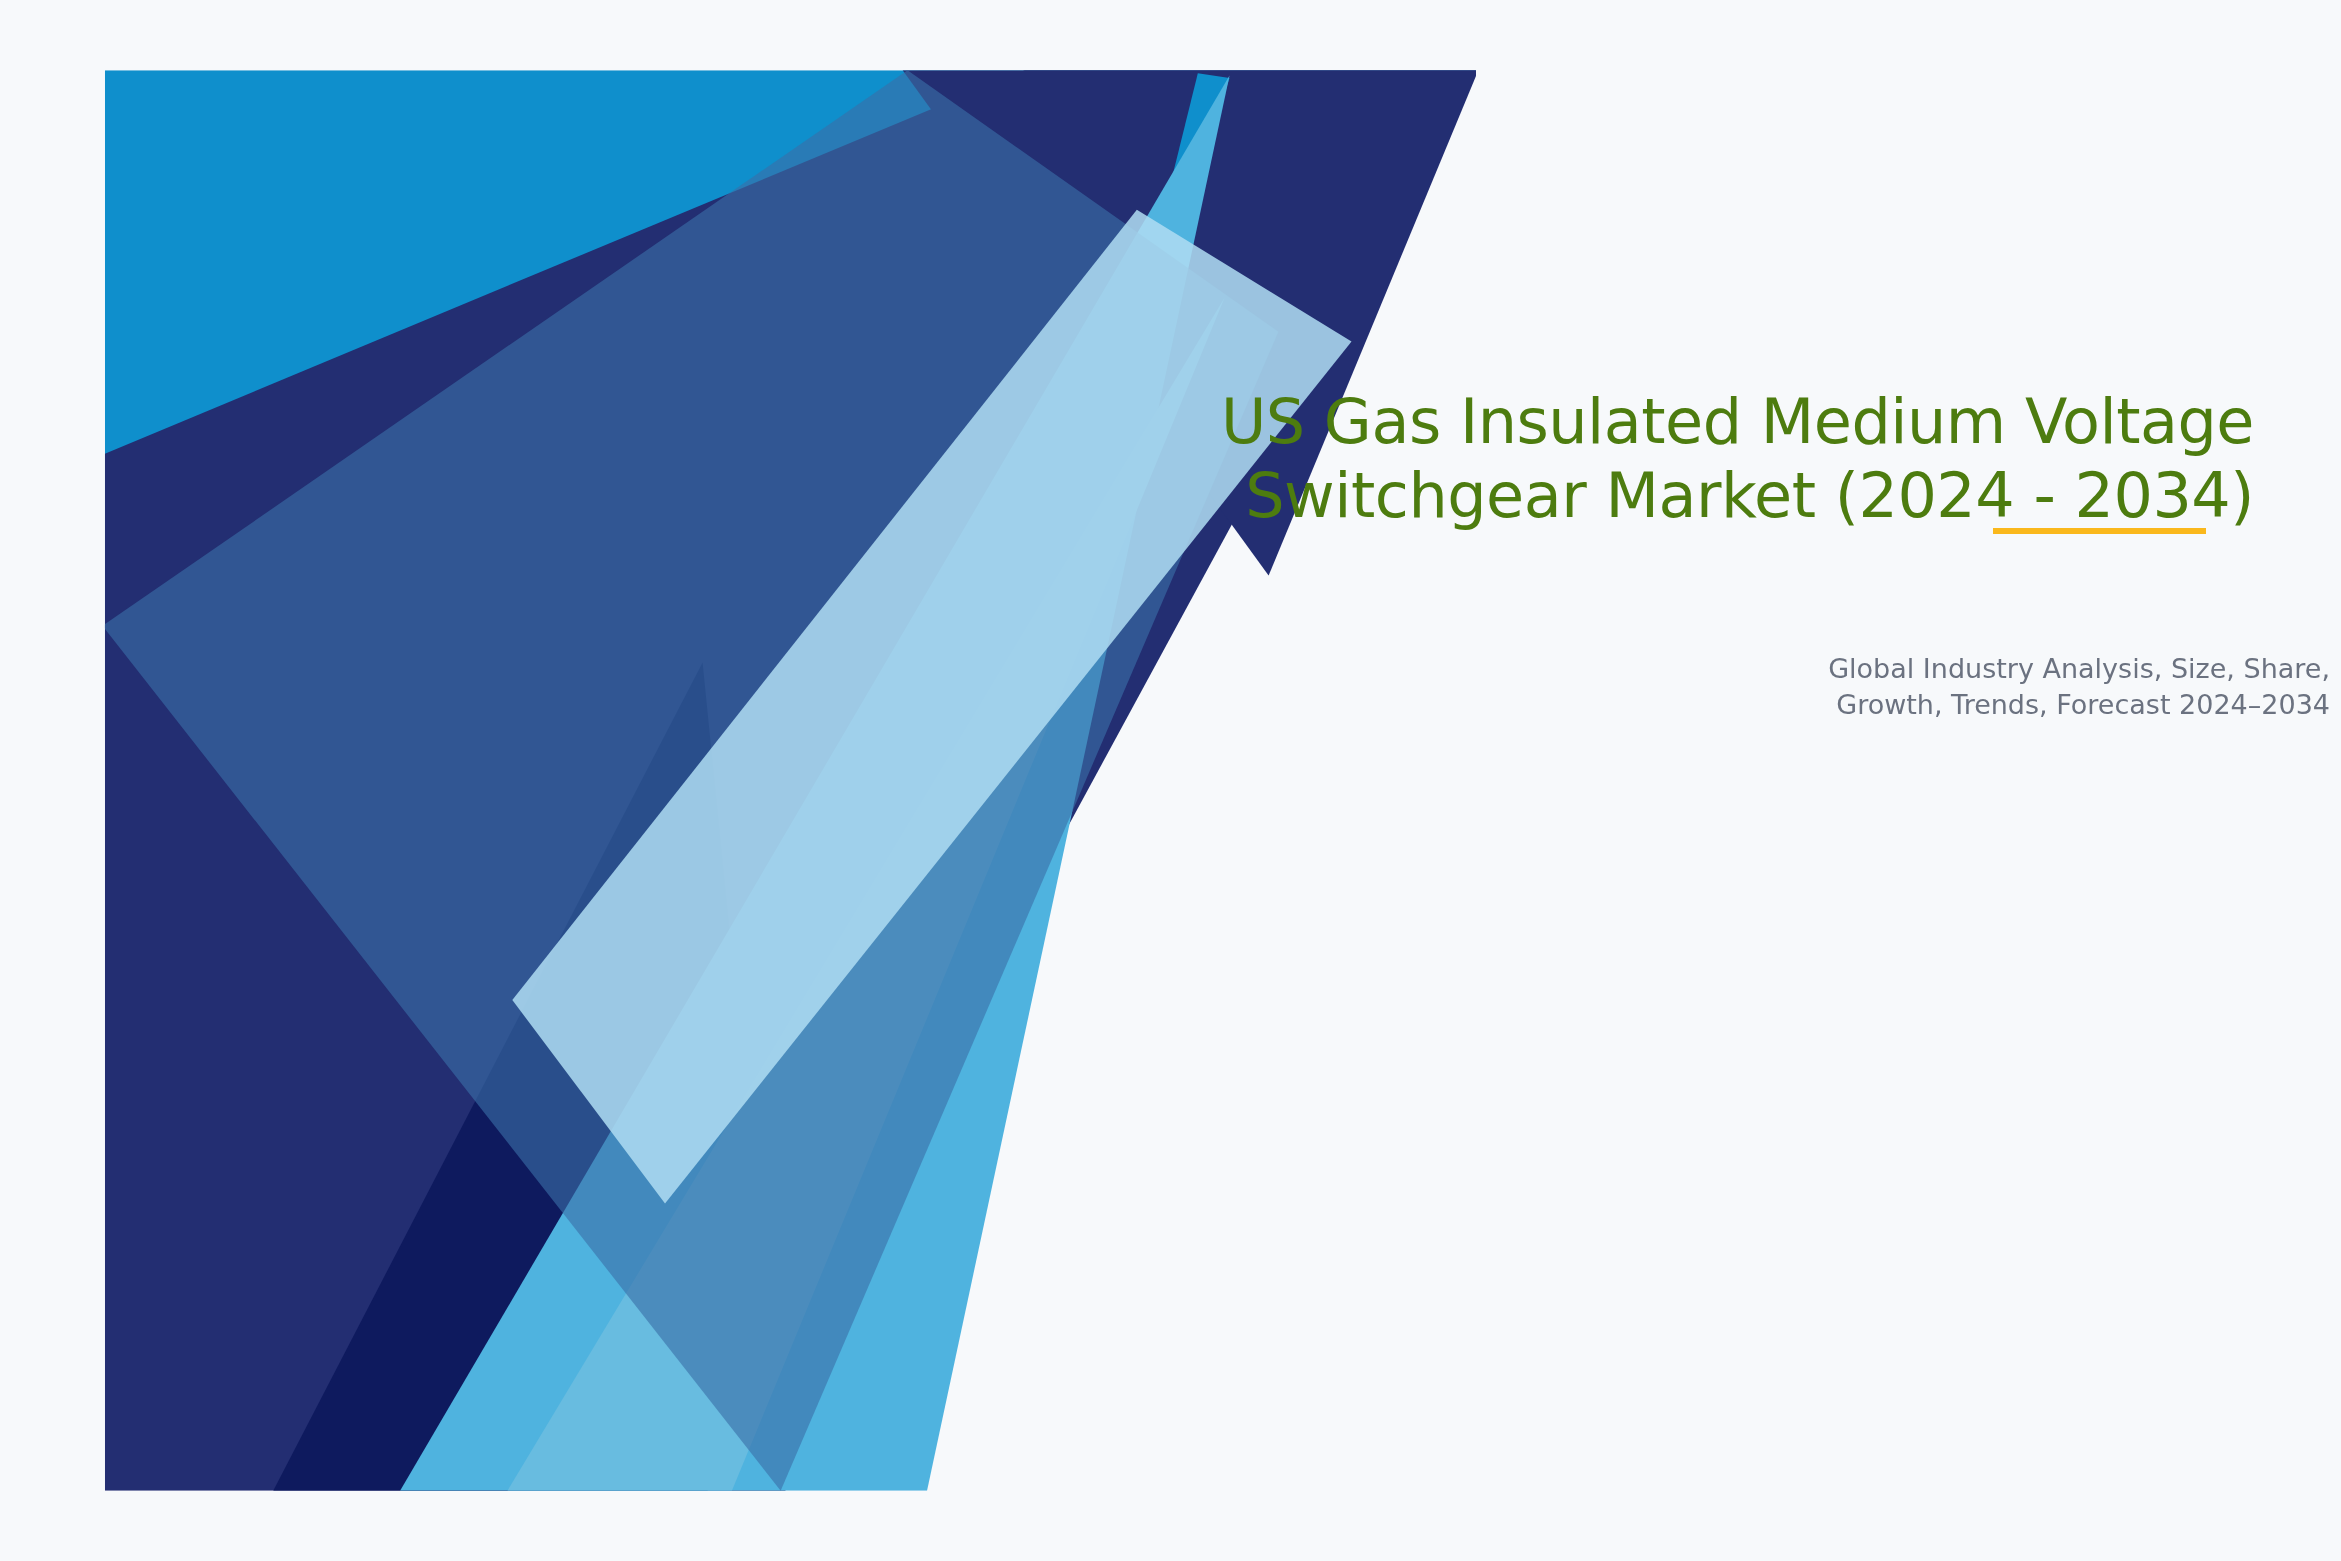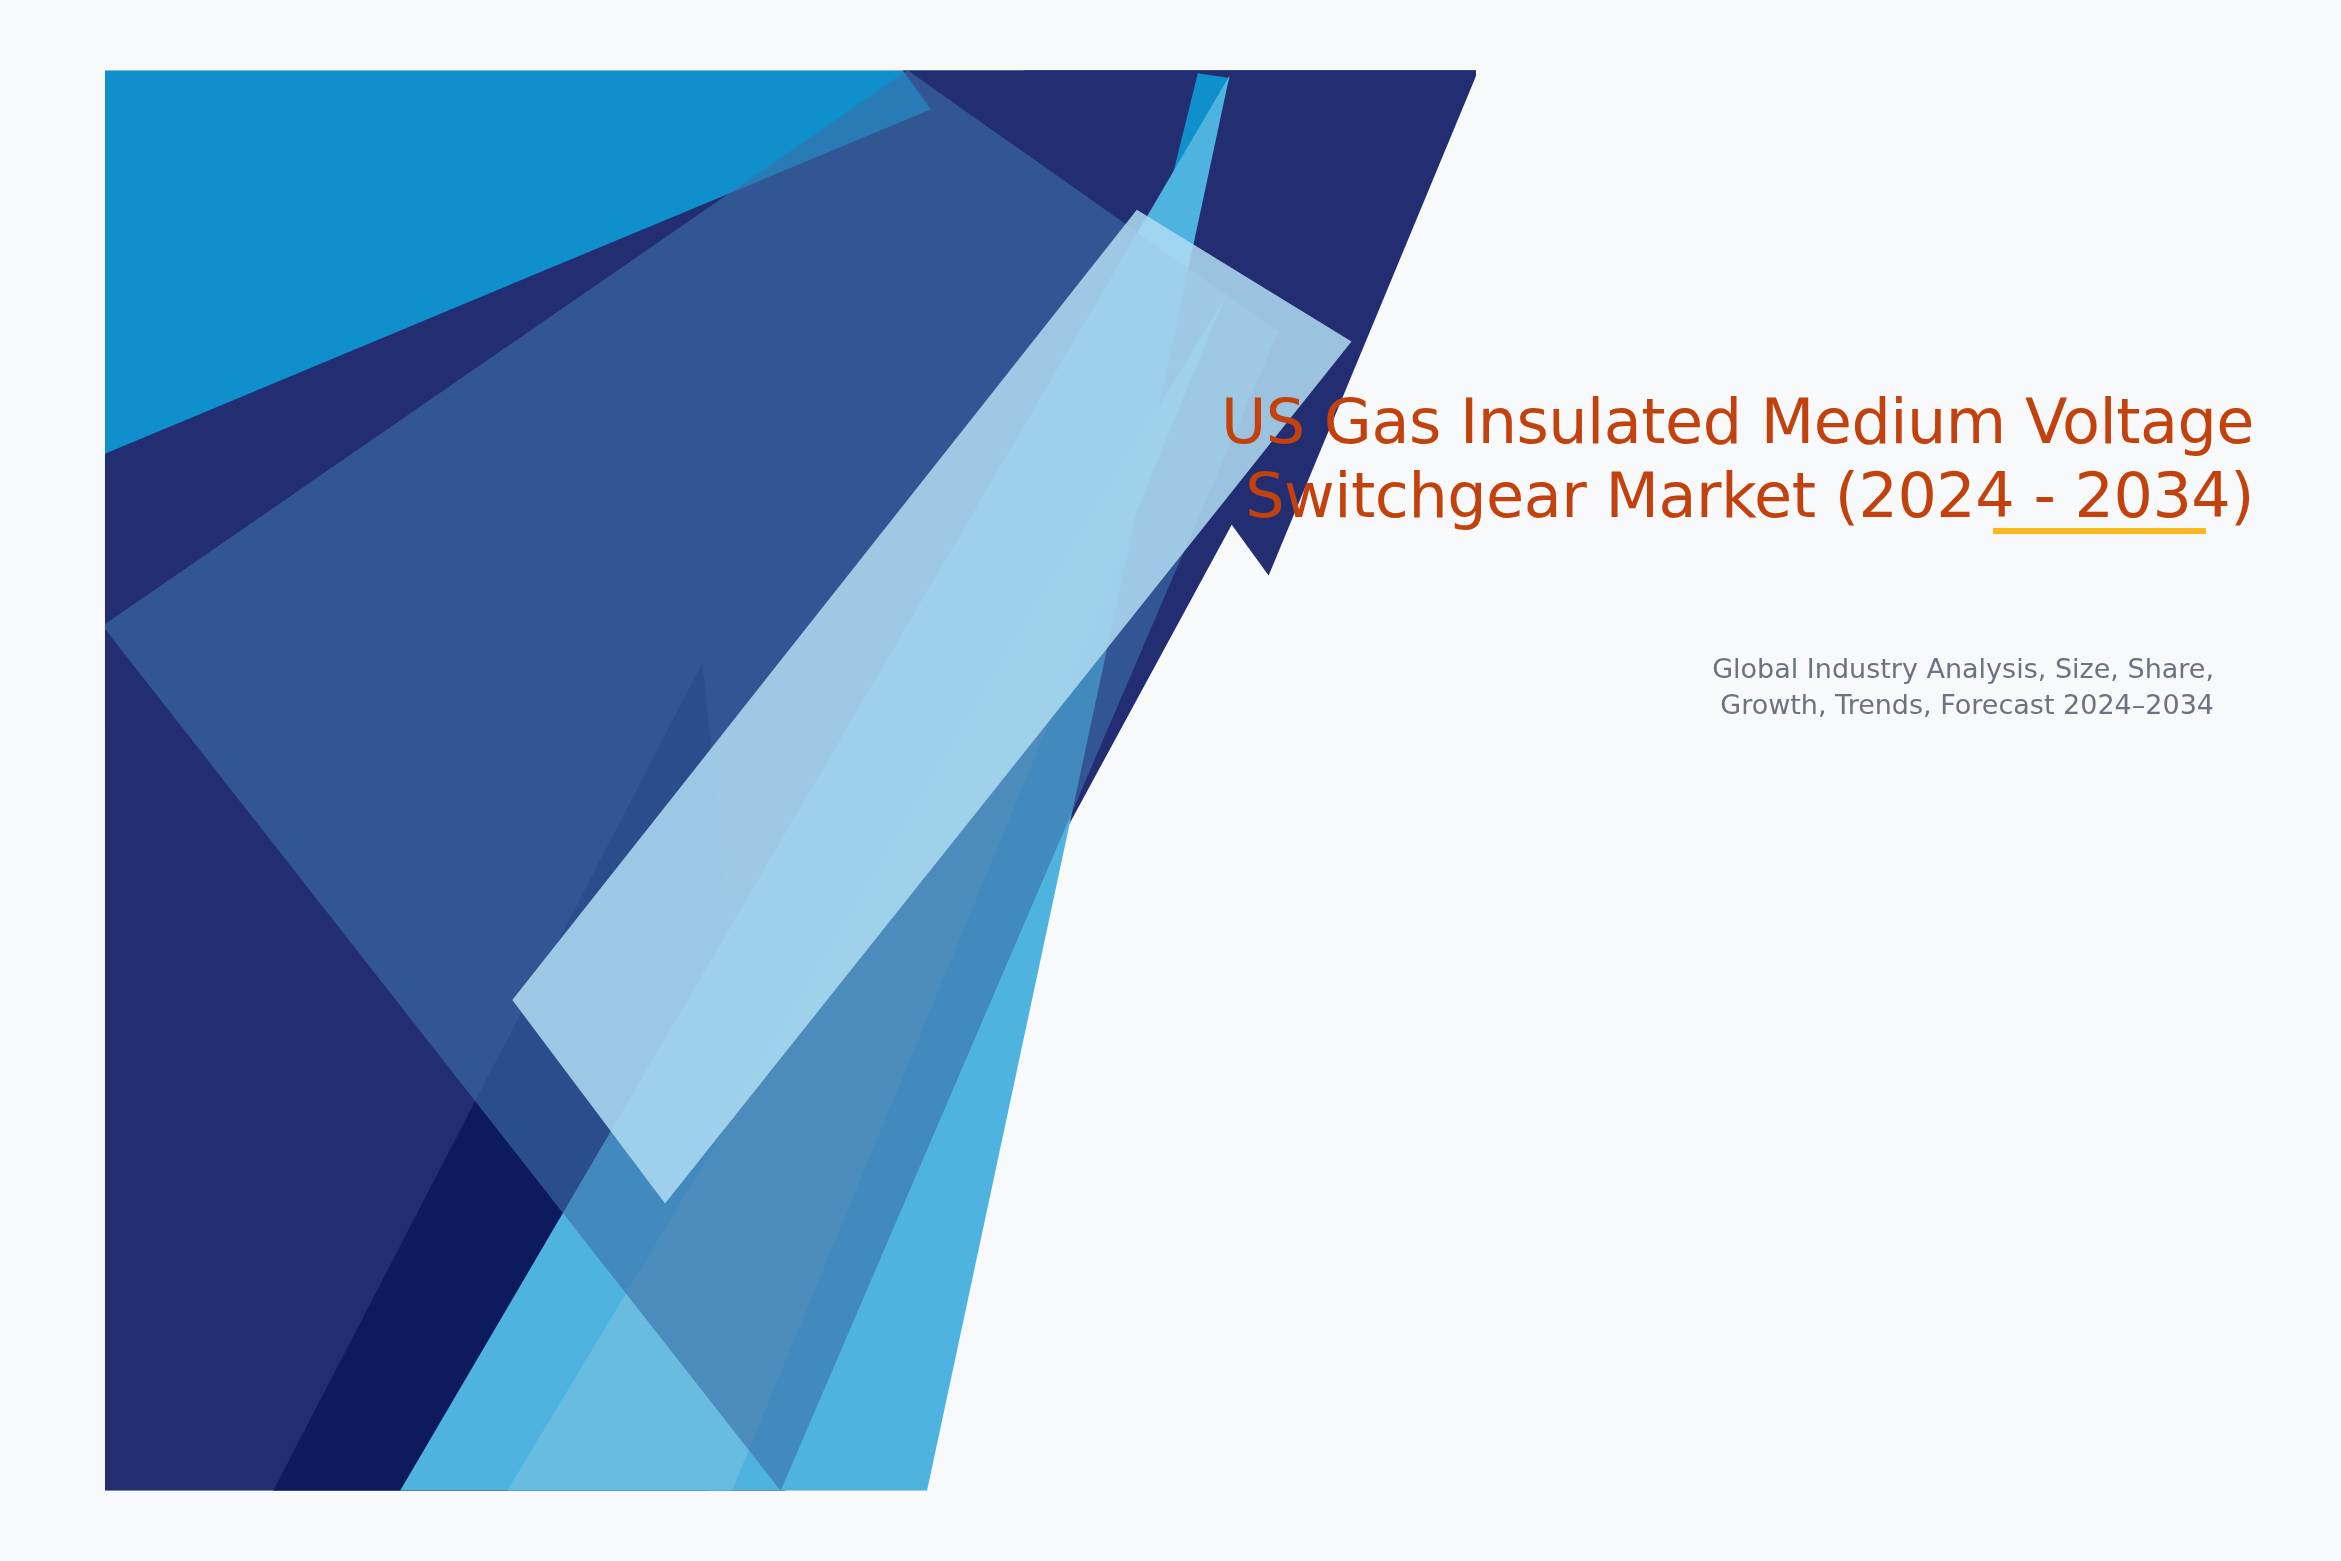--- a/index.html
+++ b/index.html
@@ -34,37 +34,37 @@
     top: 385px;
     width: 1327px;
     text-align: right;
     z-index: 10;
   }
   .title {
     font-family: "DejaVu Sans", sans-serif;
     font-size: 62px;
     line-height: 1.20;
     font-weight: 400;
-    color: #c2410c;
+    color: #4d7c0f;
     letter-spacing: -0.5px;
     margin: 0;
     white-space: pre-line;
   }
   .underline-rule {
     position: absolute;
     left: 1993px;
     top: 528px;
     width: 213px;
     height: 6.3px;
     background: #FAB81C;
     z-index: 11;
   }
   .subtitle {
     position: absolute;
-    left: 1375px;
+    left: 1491px;
     top: 651px;
     width: 839px;
     text-align: right;
     font-family: "DejaVu Sans", sans-serif;
     font-size: 27px;
     line-height: 1.32;
     font-weight: 400;
     color: #6B7280;
     margin: 0;
     white-space: pre-line;

